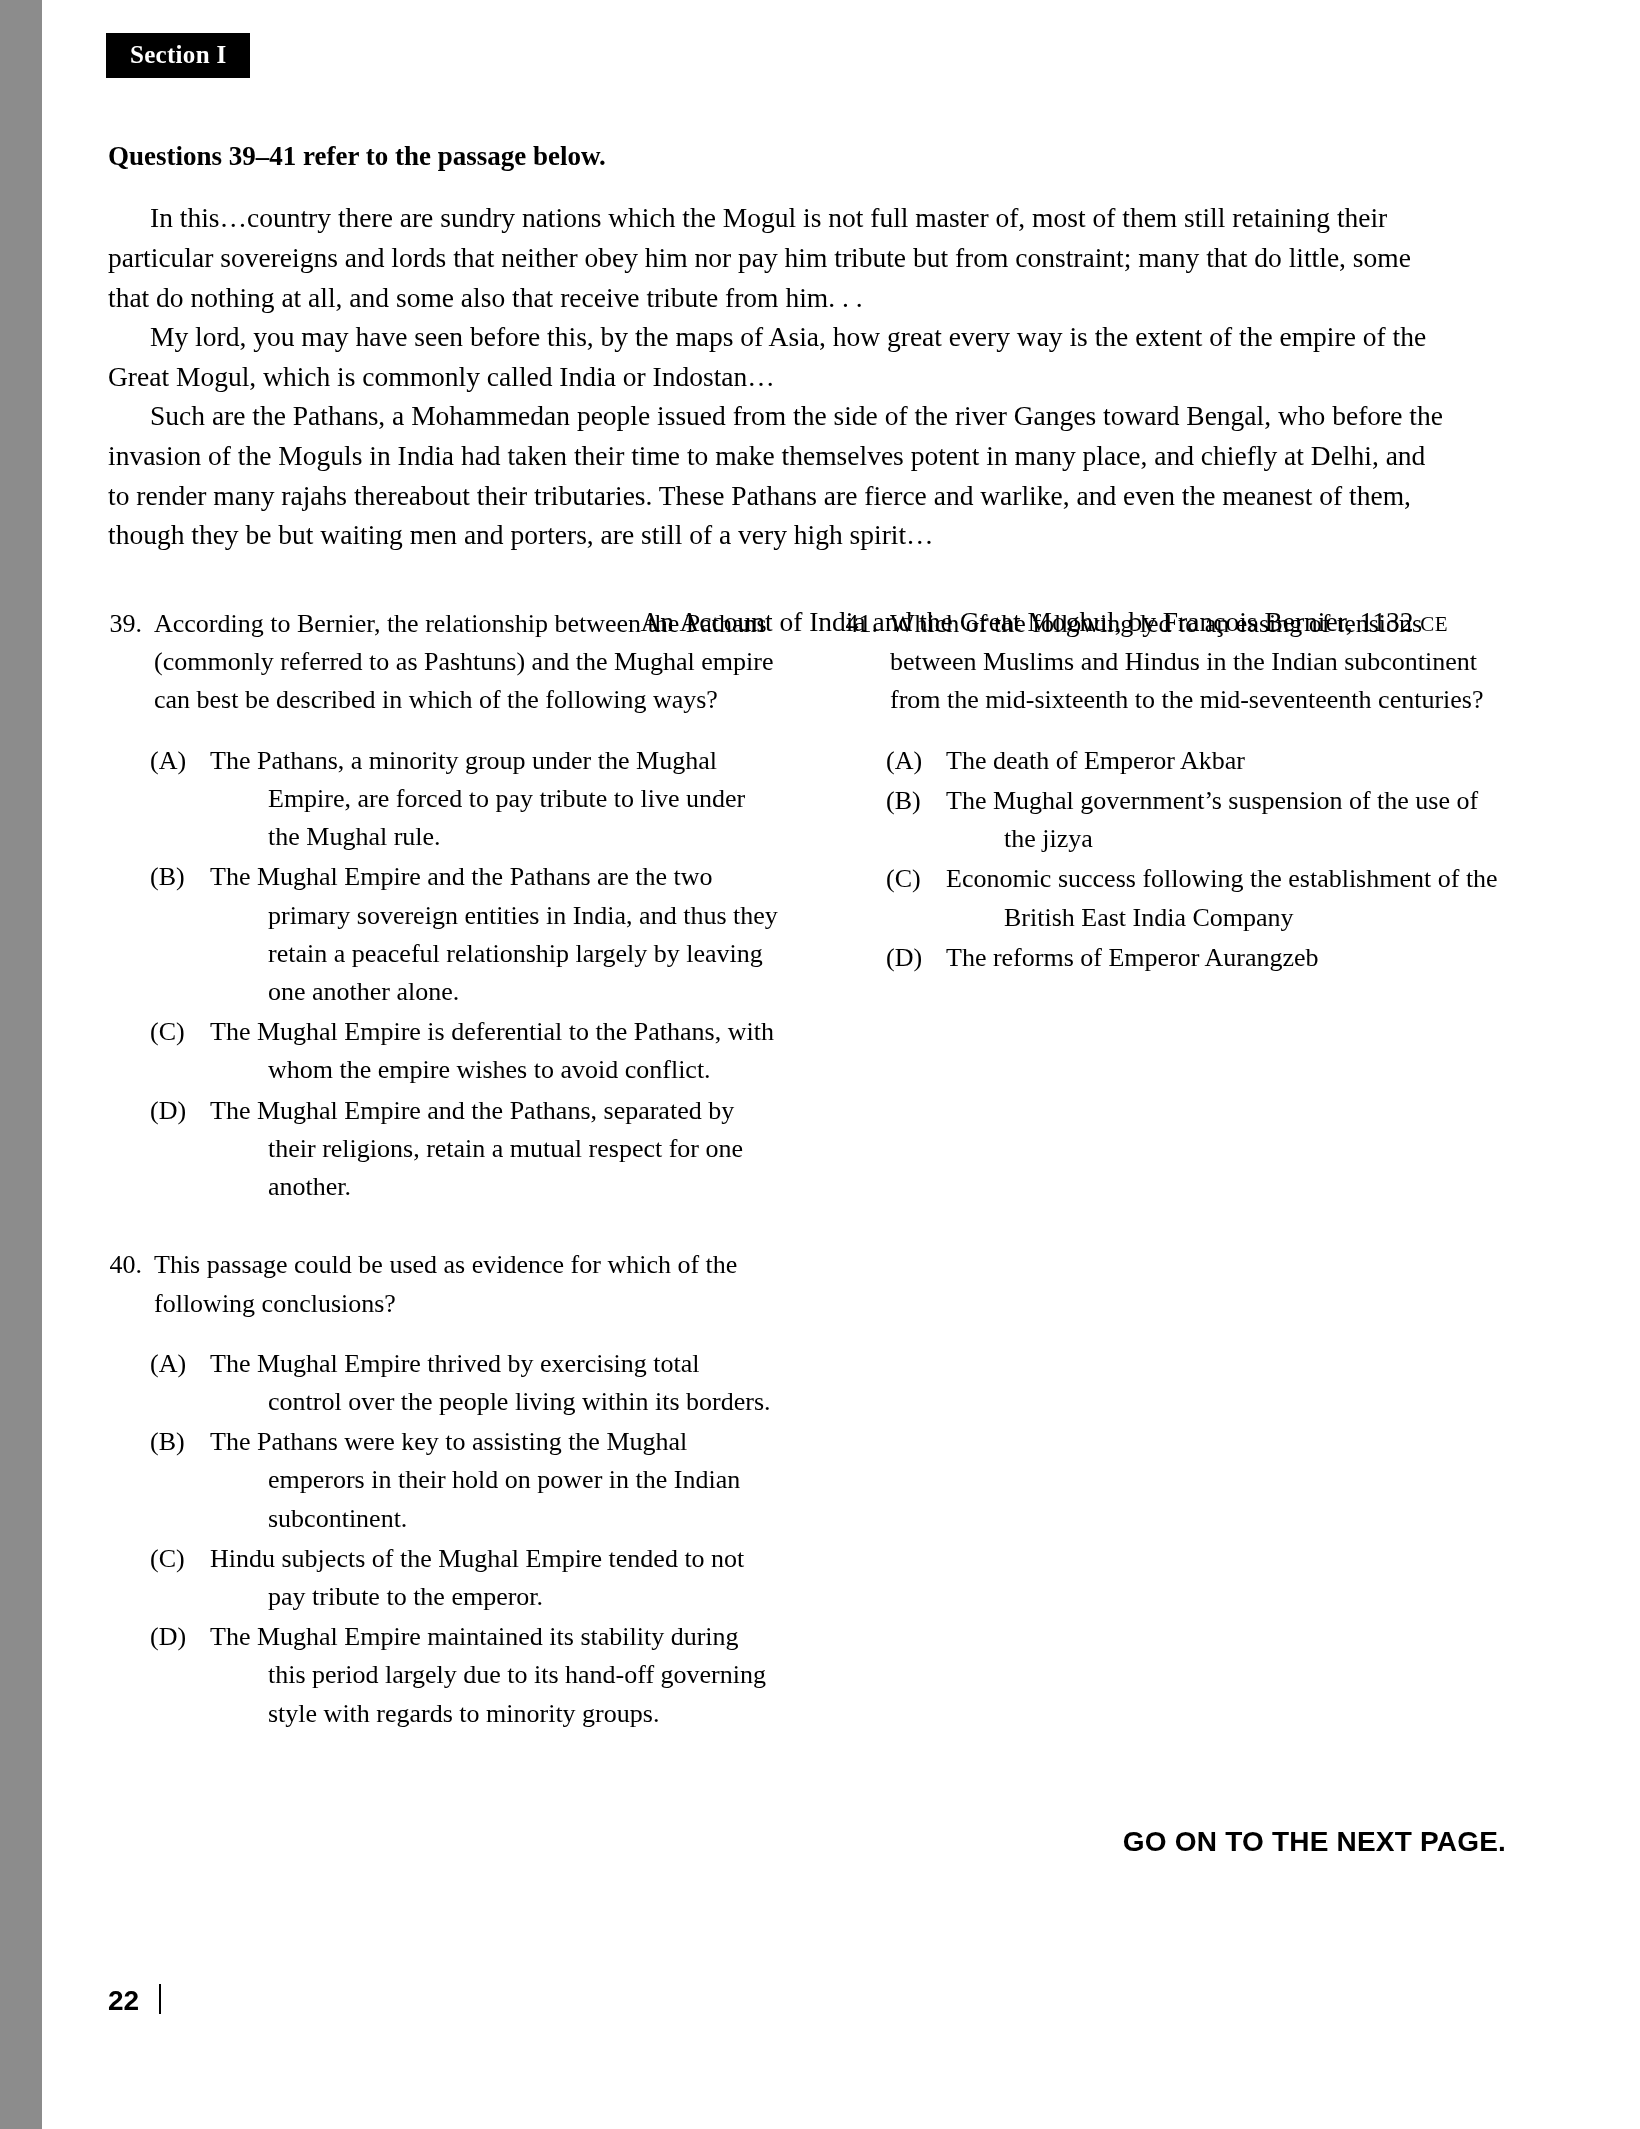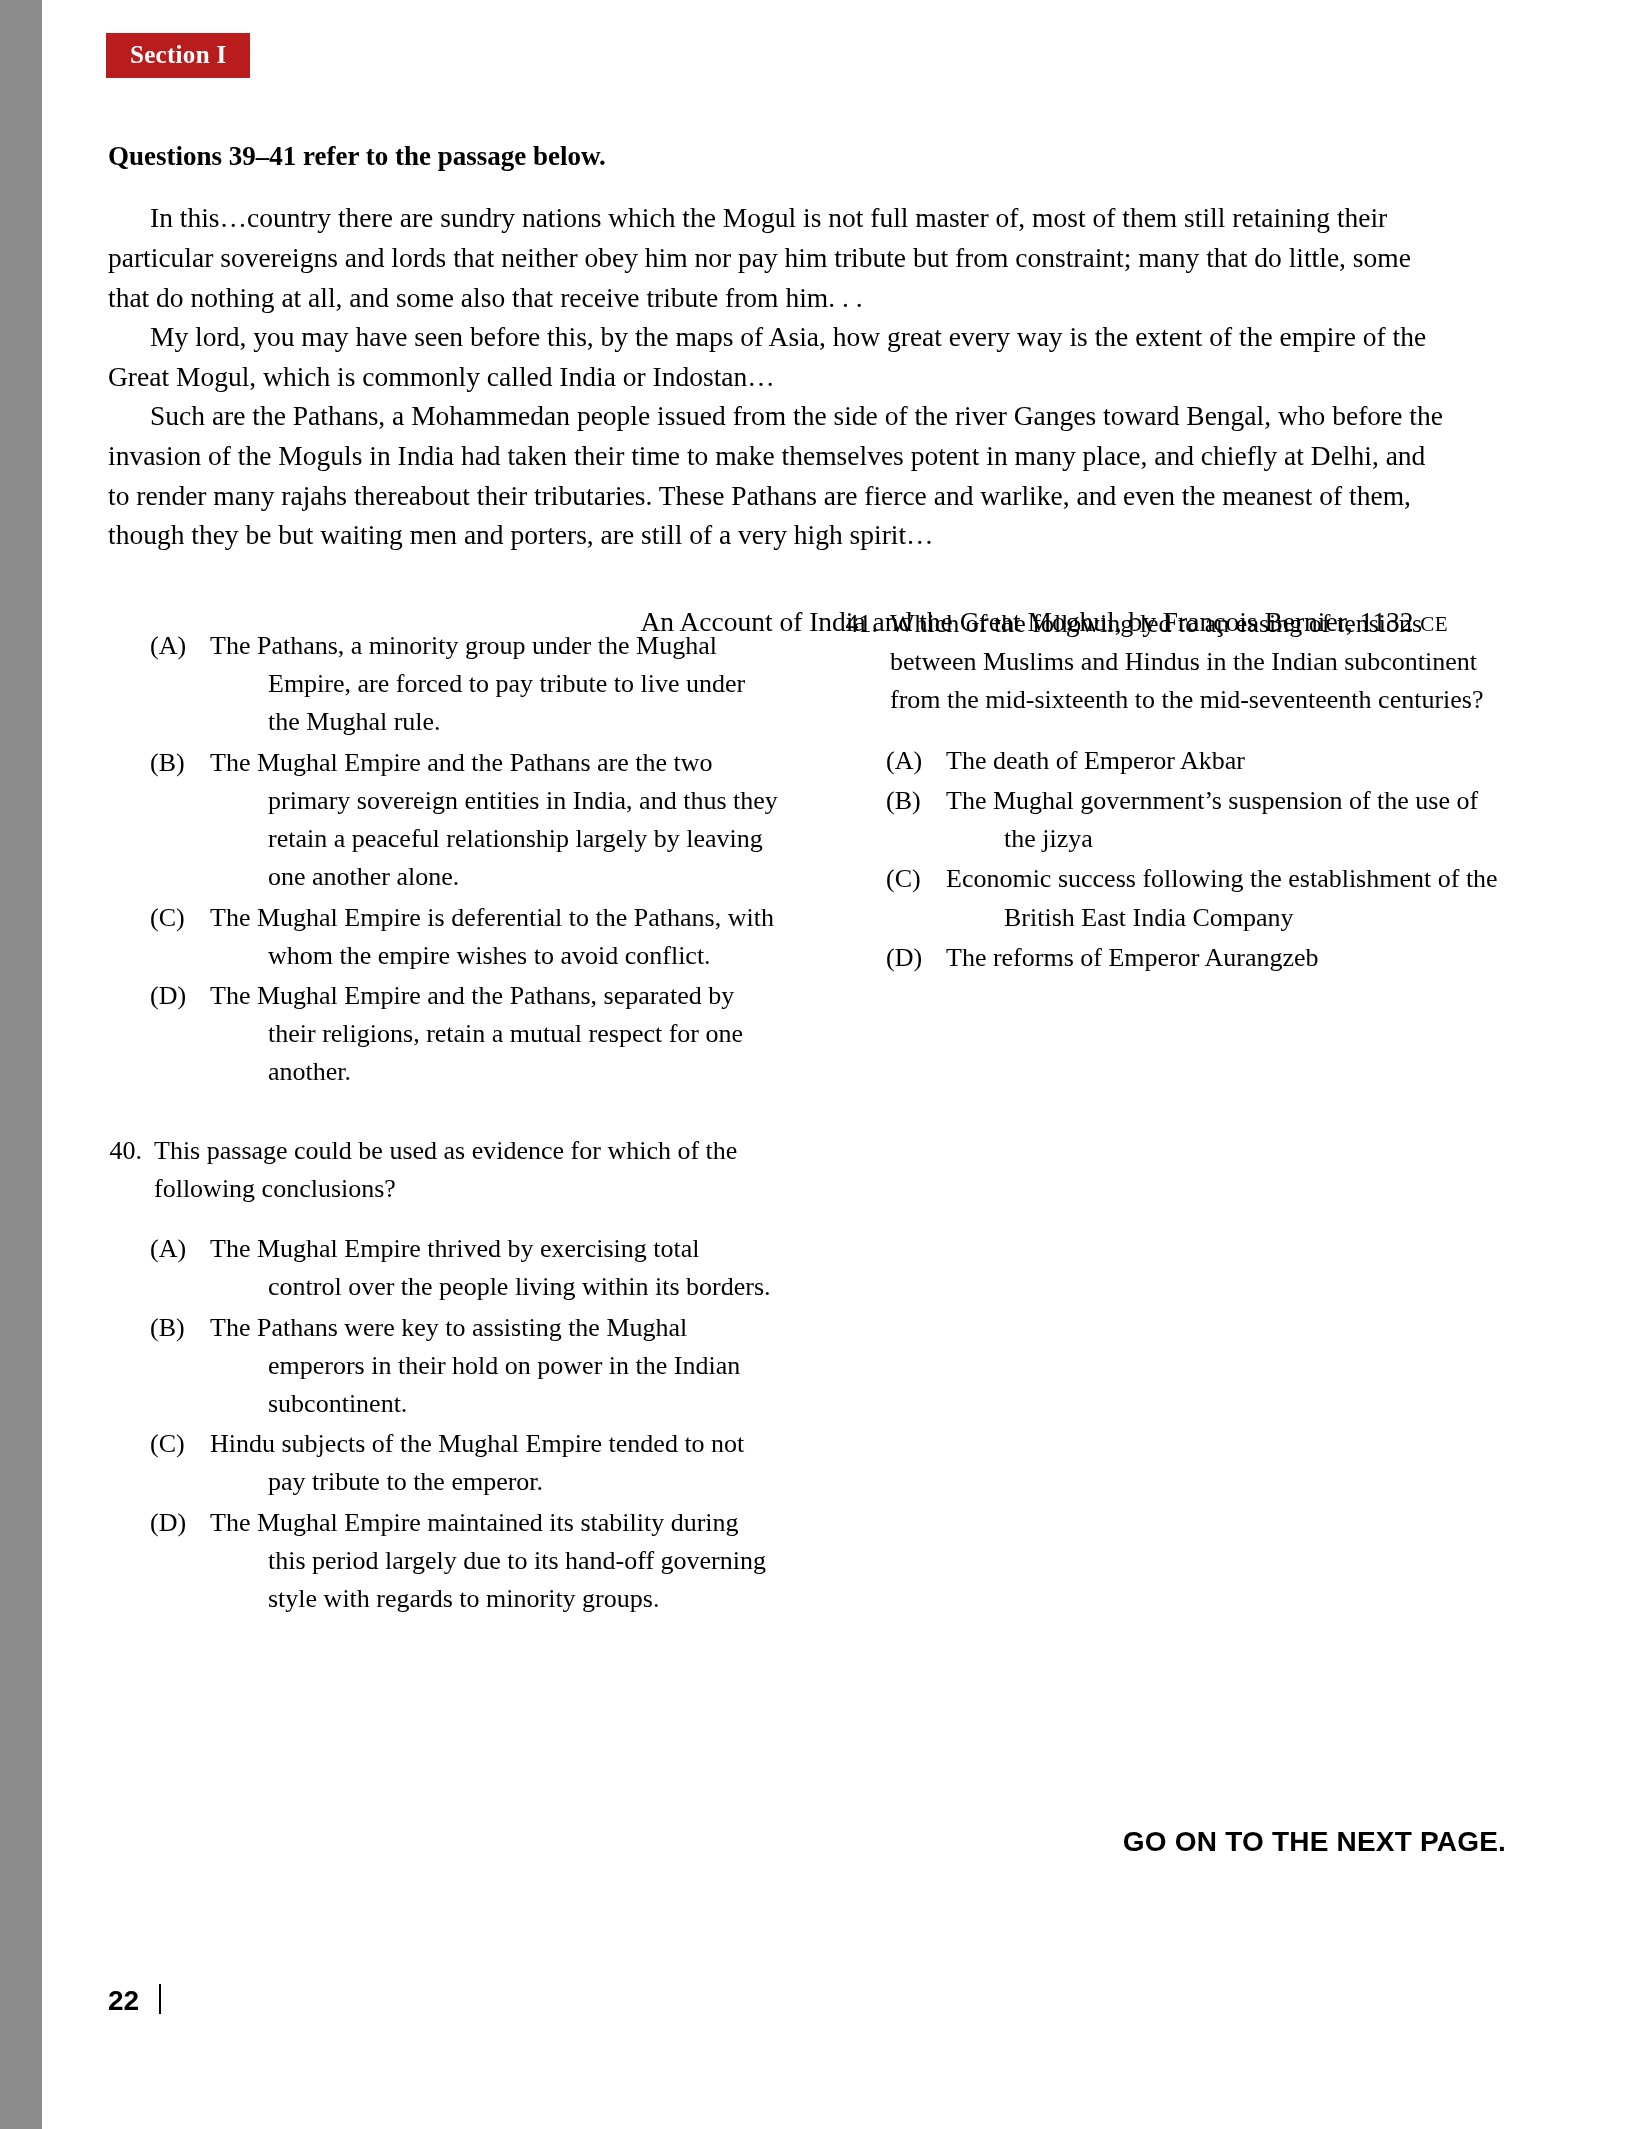--- a/index.html
+++ b/index.html
@@ -32,21 +32,21 @@
     width: 1598px;
     height: 2129px;
     background: #ffffff;
   }
 
   
   .section-tag {
     position: absolute;
     left: 64px;
     top: 33px;
-    background: #b91c1c;
+    background: #000000;
     color: #ffffff;
     font-family: "Liberation Serif", "DejaVu Serif", serif;
     font-weight: bold;
     font-size: 25px;
     letter-spacing: 0.3px;
     padding: 9px 24px 11px 24px;
     line-height: 1;
   }
 
   
@@ -209,20 +209,24 @@
     </div>
 
     <div class="attribution">
       <span>An Account of India and the Great Moghul, by François Bernier, 1132 </span><span class="smallcaps">CE</span>
     </div>
   </div>
 
   <div class="columns">
     <div class="col">
         <div class="question">
+          <div class="qstem">
+            <span class="qnum">39.</span>
+            <span class="qtext">According to Bernier, the relationship between the Pathans (commonly referred to as Pashtuns) and the Mughal empire can best be described in which of the following ways?</span>
+          </div>
           <div class="choices">
             <div class="choice">
               <span class="clabel">(A)</span>
               <span class="ctext">
                 <span class="wrap">The Pathans, a minority group under the Mughal Empire, are forced to pay tribute to live under the Mughal rule.</span>
               </span>
             </div>
             <div class="choice">
               <span class="clabel">(B)</span>
               <span class="ctext">

